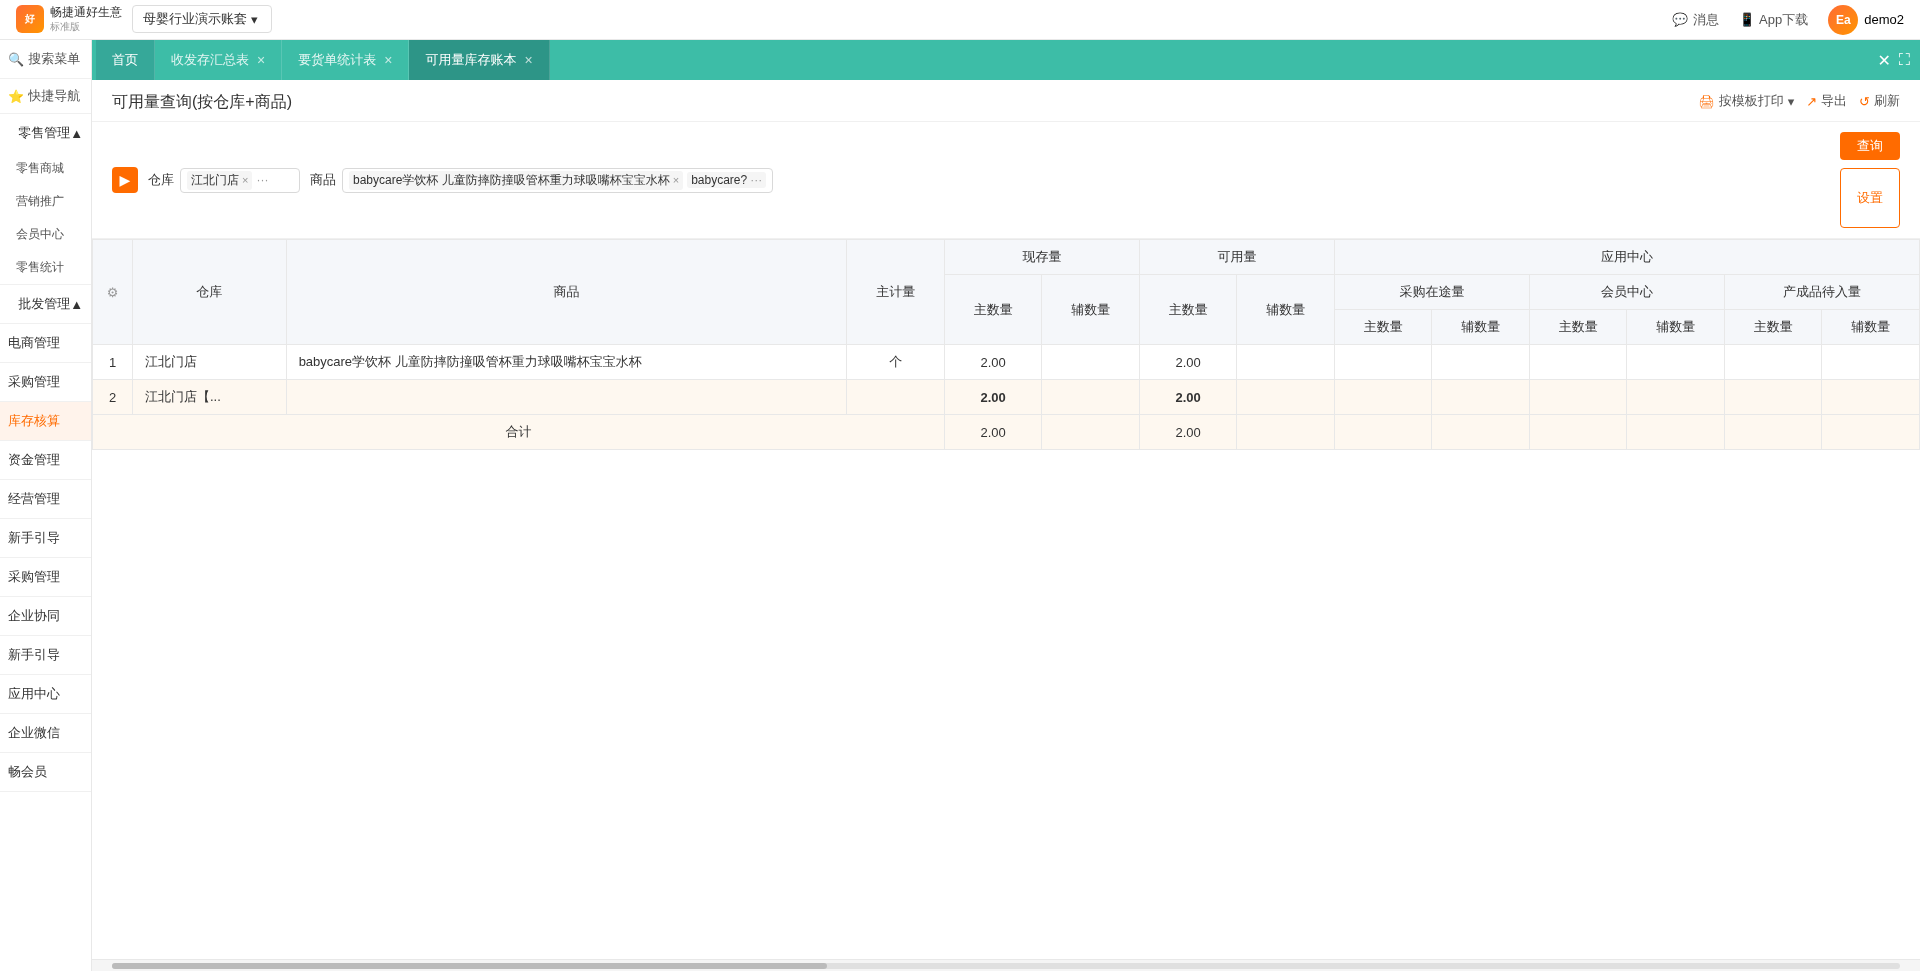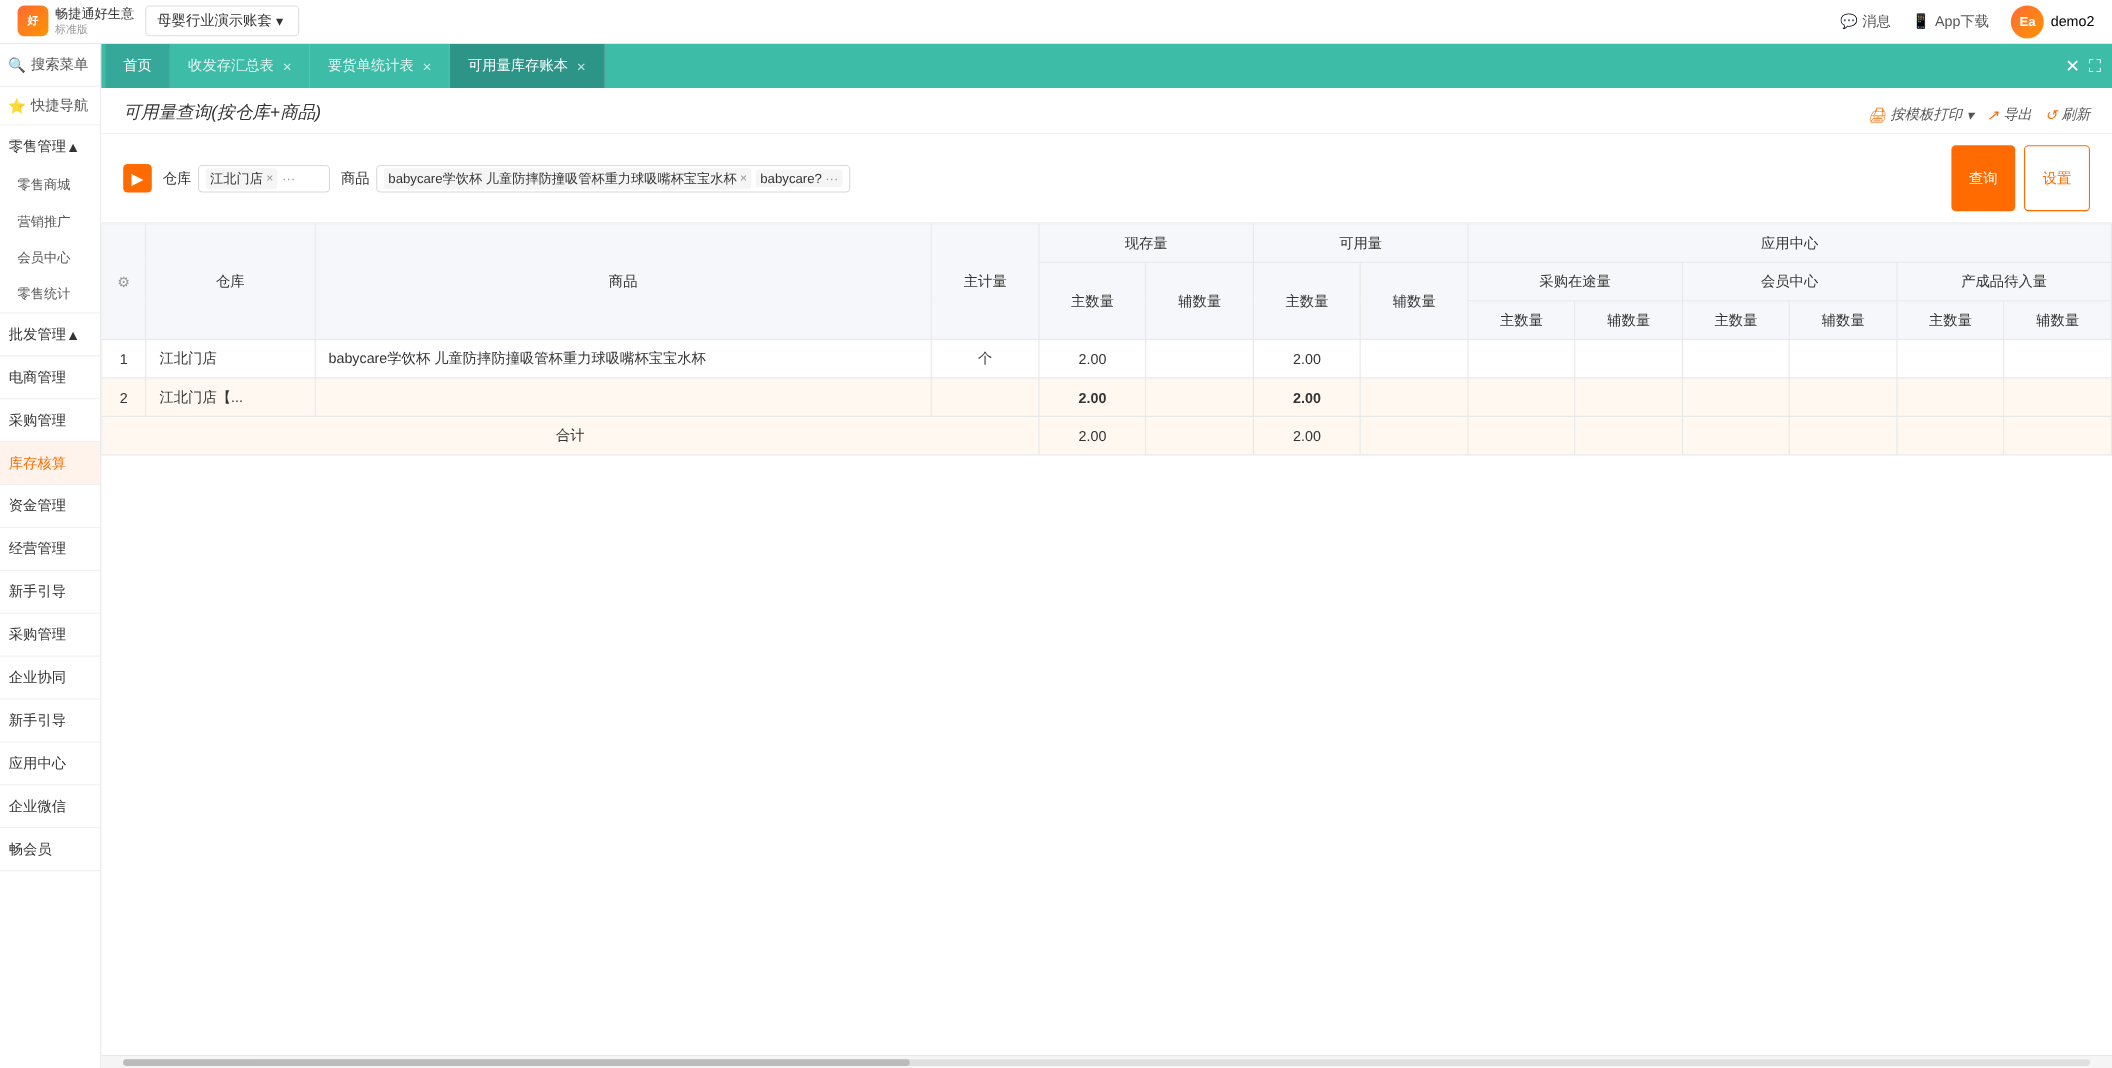--- a/index.html
+++ b/index.html
@@ -132,21 +132,21 @@
     .sidebar-section {
       border-bottom: 1px solid #f0f0f0;
     }
     .sidebar-section-header {
       padding: 10px 8px;
       font-size: 13px;
       color: #333;
       cursor: pointer;
       display: flex;
       align-items: center;
-      justify-content: flex-start;
+      justify-content: flex-end;
       font-weight: 500;
     }
     .sidebar-item {
       padding: 8px 8px 8px 16px;
       font-size: 12px;
       color: #555;
       cursor: pointer;
     }
     .sidebar-plain-item {
       padding: 10px 8px;
@@ -218,26 +218,25 @@
       flex: 1;
       display: flex;
       flex-direction: column;
       overflow: hidden;
       background: #fff;
       margin: 0;
     }
 
     .page-header {
       display: flex;
-      align-items: flex-end;
+      align-items: flex-start;
       justify-content: space-between;
       padding: 12px 20px 8px;
       background: #fff;
       border-bottom: 1px solid #f0f0f0;
-      font-style: italic;
     }
     .page-title {
       font-size: 16px;
       color: #333;
       font-weight: 500;
     }
     .page-header-actions {
       display: flex;
       align-items: center;
       gap: 12px;
@@ -309,20 +308,21 @@
     .filter-tag .x { color: #999; cursor: pointer; font-size: 11px; }
     .filter-more {
       color: #999;
       font-size: 12px;
       cursor: pointer;
     }
     .filter-actions {
       margin-left: auto;
       display: flex;
       gap: 8px;
+      flex-direction: column;
     }
     .btn-query {
       background: #ff6b00;
       color: #fff;
       border: none;
       border-radius: 4px;
       padding: 5px 16px;
       cursor: pointer;
       font-size: 13px;
     }

